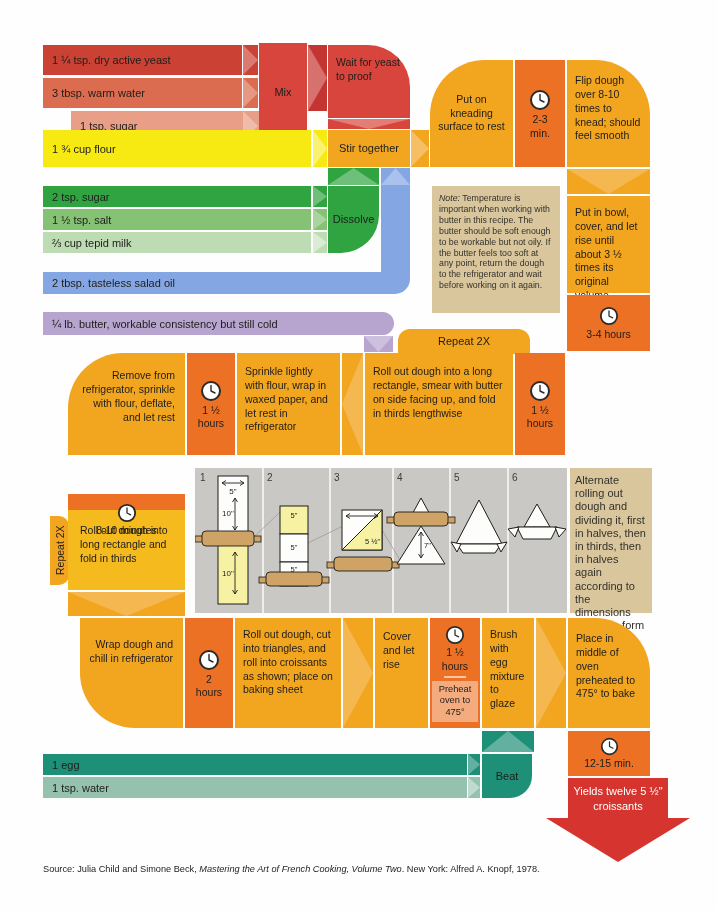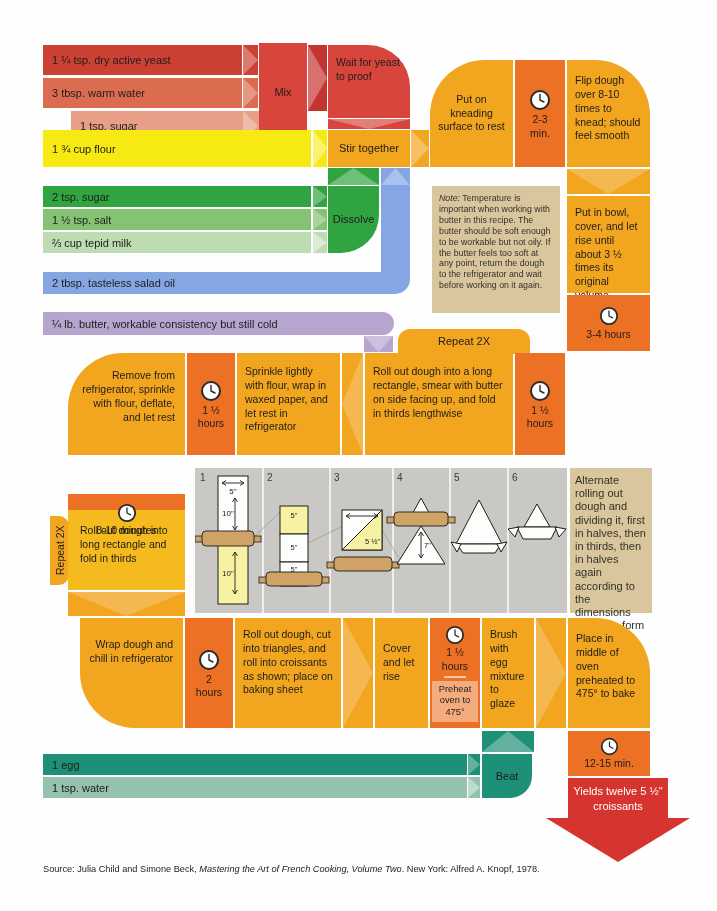--- a/index.html
+++ b/index.html
@@ -330,21 +330,21 @@
   </div>
 
   <div class="box orange" style="left:235px;top:618px;width:106px;height:110px;padding-top:10px;">
     <span>Roll out dough, cut into triangles, and roll into croissants as shown; place on baking sheet</span>
   </div>
 
   <div class="chevcell orange" style="left:343px;top:618px;width:30px;height:110px;">
       <div class="tri tri-r soft"></div>
     </div>
 
-  <div class="box orange" style="left:375px;top:618px;width:53px;height:110px;padding-top:24px;">
+  <div class="box orange" style="left:375px;top:618px;width:53px;height:110px;padding-top:12px;">
     <span>Cover and let rise</span>
   </div>
 
   <div class="time deep" style="left:430px;top:618px;width:50px;height:110px;gap:1px;">
     <div class="tri tri-r soft"></div>
     <span class="clock">
       <svg class="clk" width="20" height="20" viewBox="0 0 22 22">
           <circle cx="11" cy="11" r="9" fill="#fff" stroke="#2a2a28" stroke-width="2"></circle>
           <path d="M11 11L11 5.5M11 11L15 13" stroke="#2a2a28" stroke-width="1.4" stroke-linecap="round" fill="none"></path>
         </svg>

